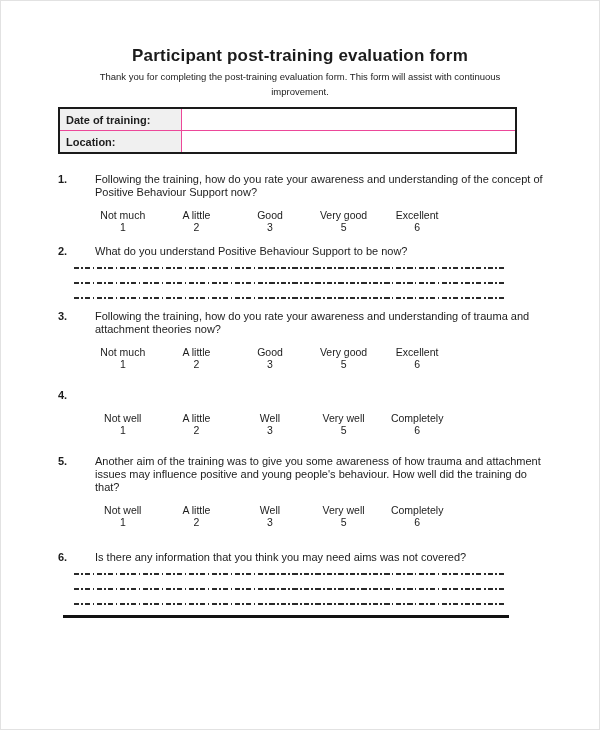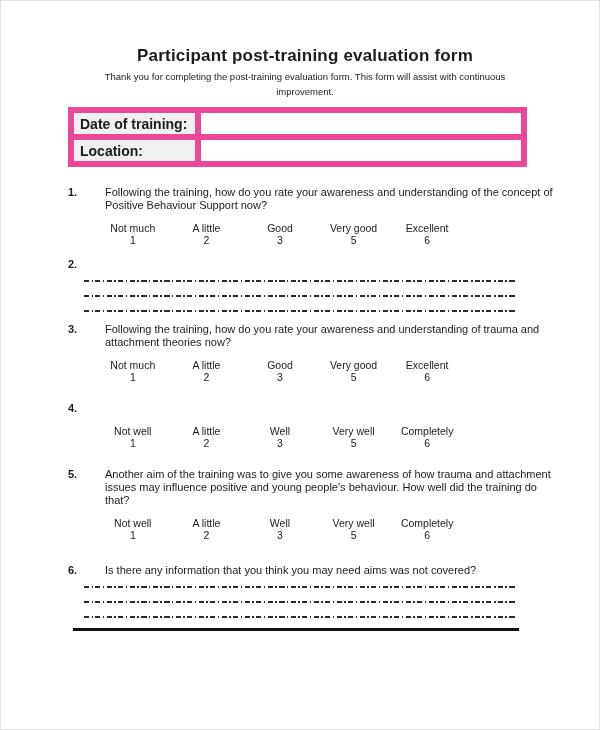--- a/index.html
+++ b/index.html
@@ -5,21 +5,20 @@
   html,body{margin:0;padding:0;background:#fff;}
   .page{
     position:relative;
     width:600px;height:730px;
     box-sizing:border-box;
     background:#fff;
     border:1px solid #e2e2e2;
     font-family:"Liberation Sans","DejaVu Sans",sans-serif;
     color:#1c1c1c;
     overflow:hidden;
-    padding-left:10px;
   }
   .doc-title{
     margin-top:45px;
     text-align:center;
     font-size:17px;
     font-weight:bold;
     letter-spacing:.2px;
   }
   .doc-subtitle{
     margin:3px auto 0 auto;
@@ -28,24 +27,24 @@
     font-size:9.5px;
     line-height:15px;
   }
   .info-table{
     margin:8px 0 0 57px;
     width:459px;
     border-collapse:collapse;
     border:2px solid #1a1a1a;
   }
   .info-table td{
-    border:6px solid #ec4899;
+    border:1px solid #ec4899;
     height:21px;
     padding:0 0 0 6px;
-    font-size:14px;
+    font-size:11px;
     vertical-align:middle;
   }
   .info-table td.lbl{
     width:115px;
     background:#f0f0f0;
     font-weight:bold;
   }
   .content{padding:0 0 0 57px;}
   .question{margin:0;}
   .q-row{display:flex;align-items:flex-start;}
@@ -143,20 +142,21 @@
         <div class="opt">
           <span class="opt-label">Excellent</span>
           <span class="opt-value">6</span>
         </div>
       </div>
     </div>
 
     <div class="question mt-q2">
       <div class="q-row">
         <span class="q-num">2.</span>
+        <span class="q-text">What do you understand Positive Behaviour Support to be now?</span>
       </div>
       <div class="answer-lines">
         <div class="dotline"></div>
         <div class="dotline"></div>
         <div class="dotline"></div>
       </div>
     </div>
 
     <div class="question mt-q3">
       <div class="q-row">

